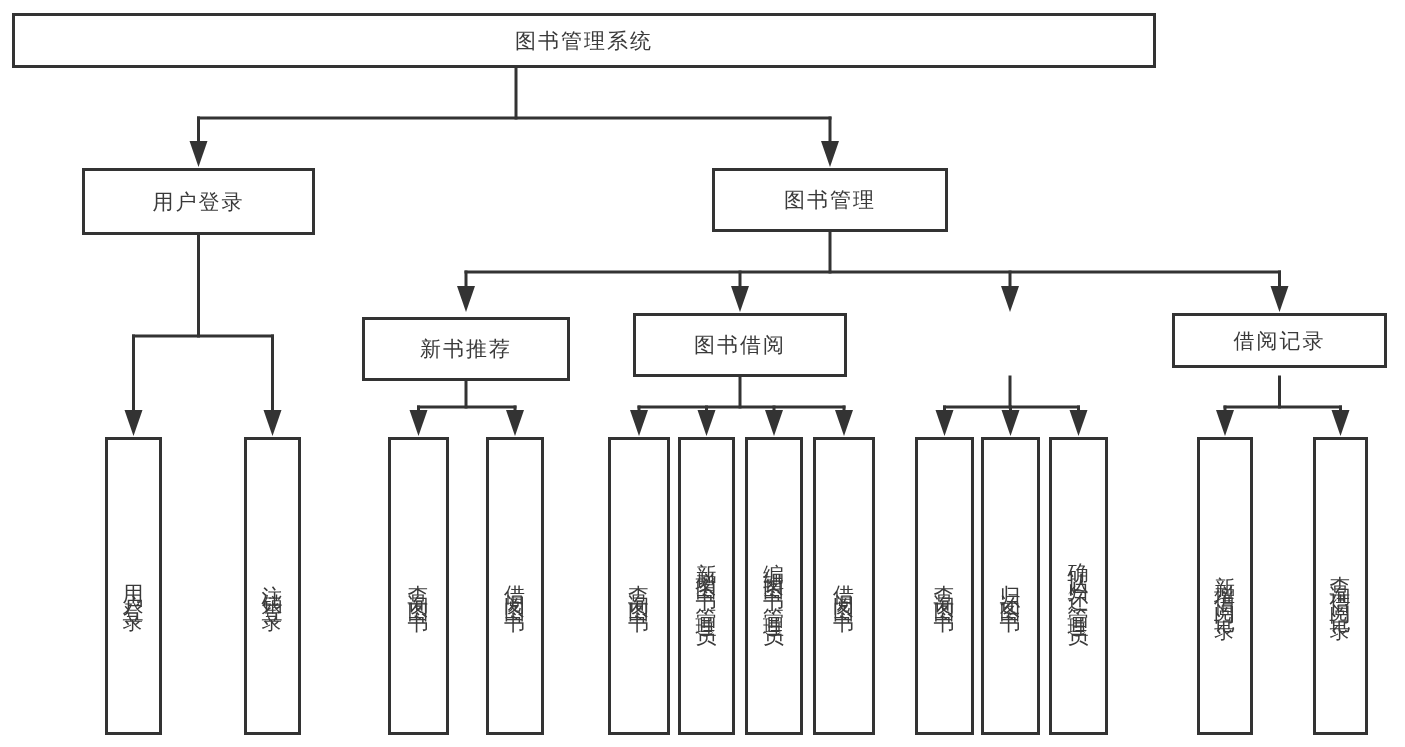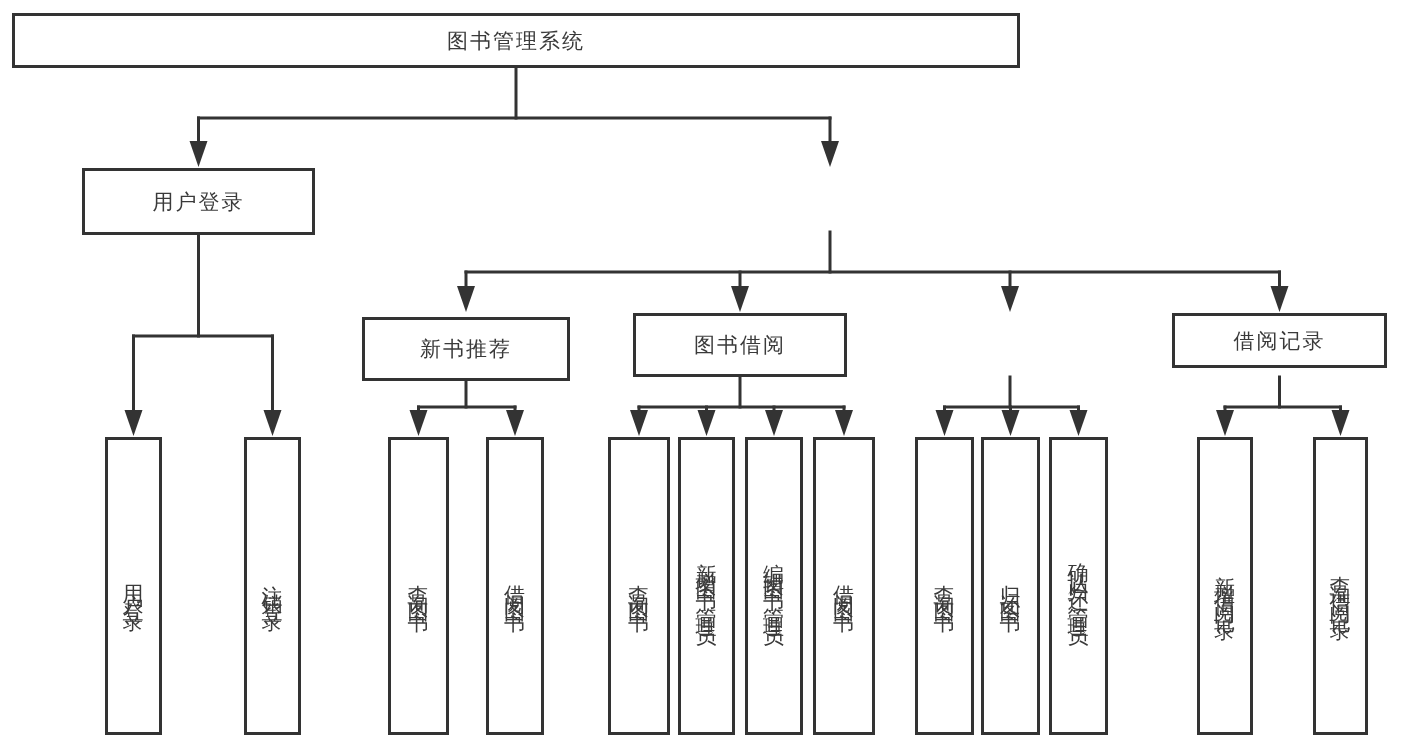--- a/index.html
+++ b/index.html
@@ -88,26 +88,29 @@
       <polygon points="765,410 783,410 774,436"></polygon>
       <polygon points="835,410 853,410 844,436"></polygon>
       <polygon points="935.5,410 953.5,410 944.5,436"></polygon>
       <polygon points="1001.5,410 1019.5,410 1010.5,436"></polygon>
       <polygon points="1069.5,410 1087.5,410 1078.5,436"></polygon>
       <polygon points="1216,410 1234,410 1225,436"></polygon>
       <polygon points="1331.5,410 1349.5,410 1340.5,436"></polygon>
     </g>
   </svg>
 
-  <div class="box h" style="left:12px;top:13px;width:1008px;height:55px">
+  <div class="box h" style="left:12px;top:13px;width:1144px;height:55px">
     <span>图书管理系统</span>
   </div>
 
   <div class="box h" style="left:82px;top:168px;width:233px;height:67px">
     <span>用户登录</span>
+  </div>
+  <div class="box h" style="left:712px;top:168px;width:236px;height:64px">
+    <span>图书管理</span>
   </div>
 
   <div class="box h" style="left:362px;top:317px;width:208px;height:64px">
     <span>新书推荐</span>
   </div>
   <div class="box h" style="left:633px;top:313px;width:214px;height:64px">
     <span>图书借阅</span>
   </div>
   <div class="box h" style="left:1172px;top:313px;width:215px;height:55px">
     <span>借阅记录</span>

